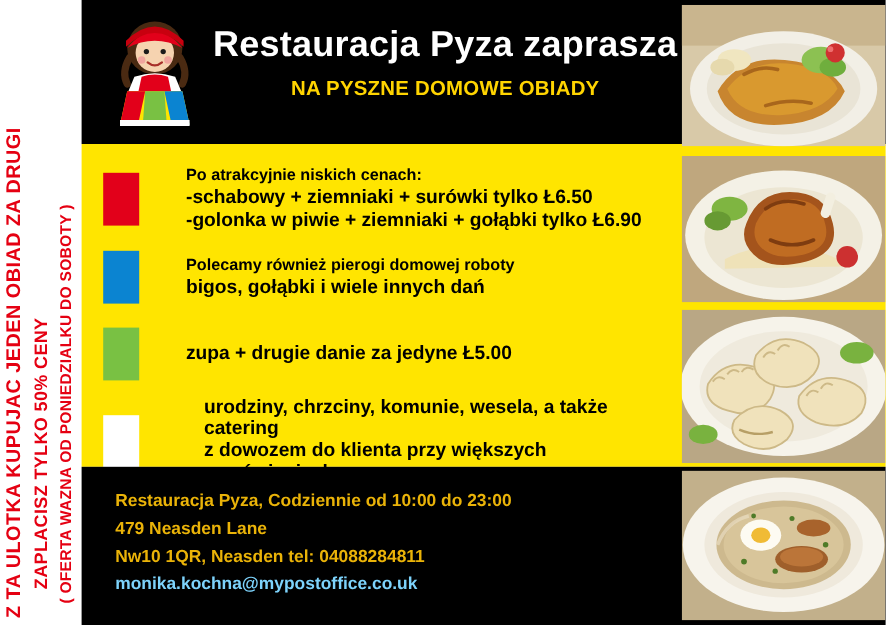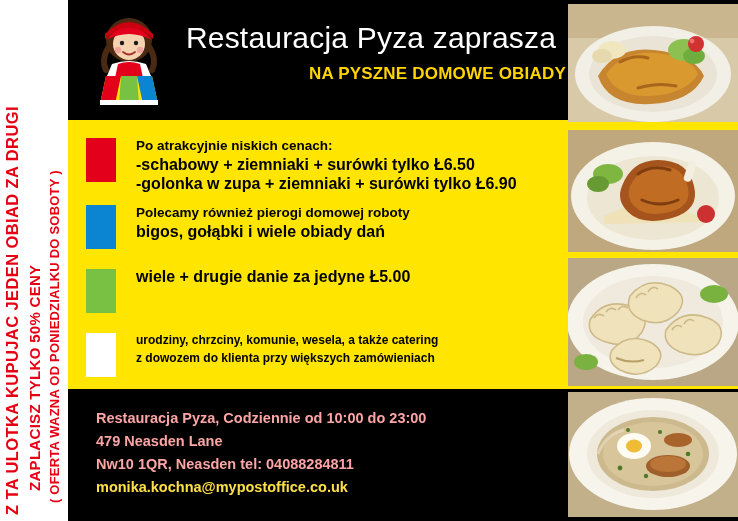--- a/index.html
+++ b/index.html
@@ -94,54 +94,54 @@
   .title-wrap {
     position: absolute;
     left: 108px;
     top: 20px;
     width: 390px;
     text-align: center;
   }
   .title-main {
     color: #ffffff;
     font-size: 30px;
-    font-weight: normal;
+    font-weight: bold;
     line-height: 36px;
     letter-spacing: 0.2px;
   }
   .title-sub {
     margin-top: 8px;
     color: #ffd400;
     font-size: 17px;
     font-weight: bold;
     letter-spacing: 0.2px;
-    text-align: right;
   }
 
   
   .yellow {
     position: absolute;
     left: 0;
     top: 120px;
     width: 670px;
     height: 269px;
     background: #ffe500;
   }
   .offers {
     position: absolute;
     left: 18px;
     top: 16px;
     width: 480px;
   }
   .offer-row {
     position: relative;
     display: flex;
-    align-items: flex-start;
+    align-items: center;
     margin-bottom: 10px;
     min-height: 54px;
+    gap: 19px;
   }
   .swatch {
     width: 30px;
     height: 44px;
     flex: 0 0 30px;
     margin-top: 2px;
   }
   .offer-text {
     margin-left: 20px;
     color: #000000;
@@ -150,47 +150,48 @@
     font-size: 13.5px;
     font-weight: bold;
     line-height: 19px;
   }
   .offer-line {
     font-size: 16px;
     font-weight: bold;
     line-height: 19px;
   }
   .offer-line.small {
-    font-size: 12px;
+    font-size: 16px;
     line-height: 18px;
+    margin-left: 15px;
   }
 
   
   .footer {
     position: absolute;
     left: 0;
     top: 389px;
     width: 670px;
     height: 132px;
     background: #000000;
   }
   .footer-inner {
     position: absolute;
     left: 28px;
     top: 18px;
     width: 470px;
   }
   .footer-line {
-    color: #fca5a5;
+    color: #eab308;
     font-size: 14.5px;
     font-weight: bold;
     line-height: 23px;
   }
   .footer-line.email {
-    color: #fde047;
+    color: #7dd3fc;
   }
 
   
   .photos {
     position: absolute;
     left: 500px;
     top: 0;
     width: 170px;
     height: 521px;
   }
@@ -266,36 +267,36 @@
     </div>
 
     <div class="yellow">
       <div class="offers">
 
         <div class="offer-row">
           <div class="swatch" style="background:#e2001a"></div>
           <div class="offer-text">
             <div class="offer-head">Po atrakcyjnie niskich cenach:</div>
             <div class="offer-line">-schabowy + ziemniaki + surówki tylko Ł6.50</div>
-            <div class="offer-line">-golonka w zupa + ziemniaki + surówki tylko Ł6.90</div>
+            <div class="offer-line">-golonka w piwie + ziemniaki + gołąbki tylko Ł6.90</div>
           </div>
         </div>
 
         <div class="offer-row">
           <div class="swatch" style="background:#0b84d1"></div>
           <div class="offer-text">
             <div class="offer-head">Polecamy również pierogi domowej roboty</div>
-            <div class="offer-line">bigos, gołąbki i wiele obiady dań</div>
+            <div class="offer-line">bigos, gołąbki i wiele innych dań</div>
           </div>
         </div>
 
         <div class="offer-row">
           <div class="swatch" style="background:#79c143"></div>
           <div class="offer-text">
-            <div class="offer-line">wiele + drugie danie za jedyne Ł5.00</div>
+            <div class="offer-line">zupa + drugie danie za jedyne Ł5.00</div>
           </div>
         </div>
 
         <div class="offer-row">
           <div class="swatch" style="background:#ffffff"></div>
           <div class="offer-text">
             <div class="offer-line small">urodziny, chrzciny, komunie, wesela, a także catering</div>
             <div class="offer-line small">z dowozem do klienta przy większych zamówieniach</div>
           </div>
         </div>

